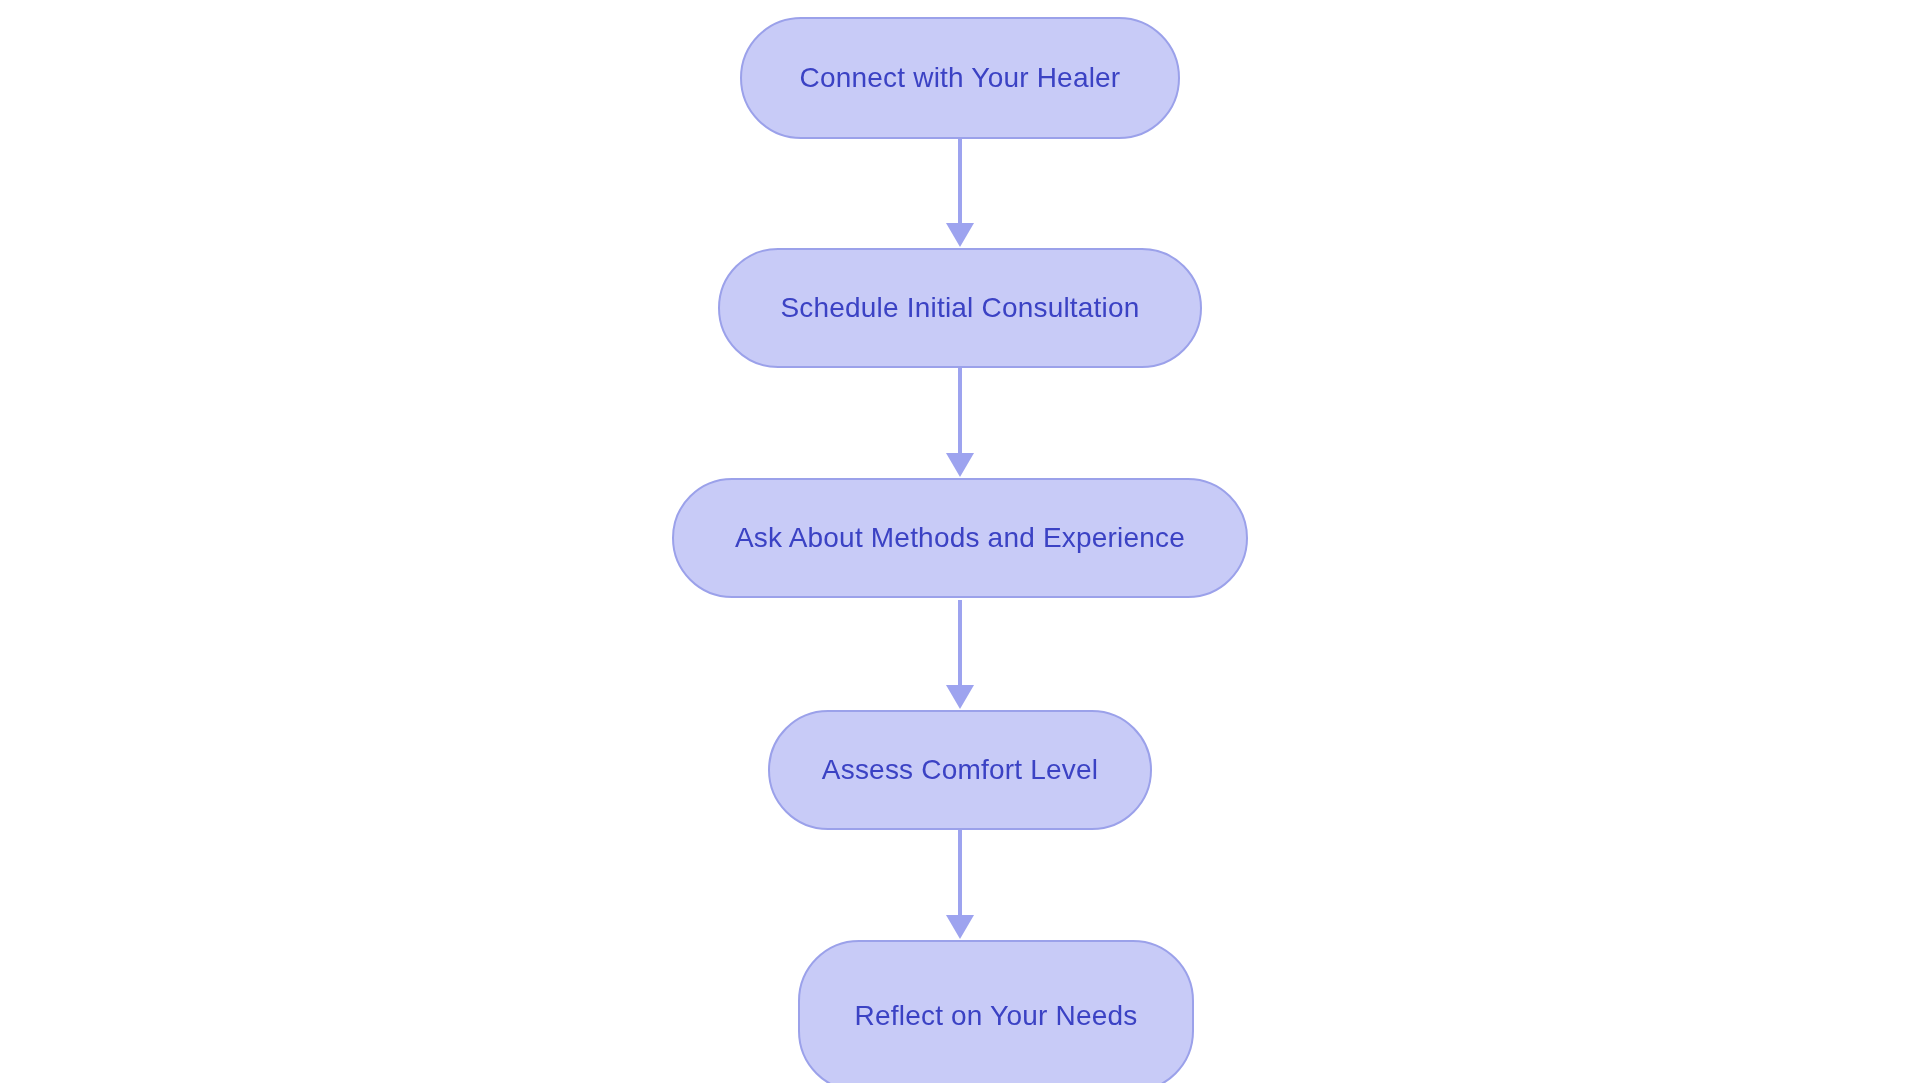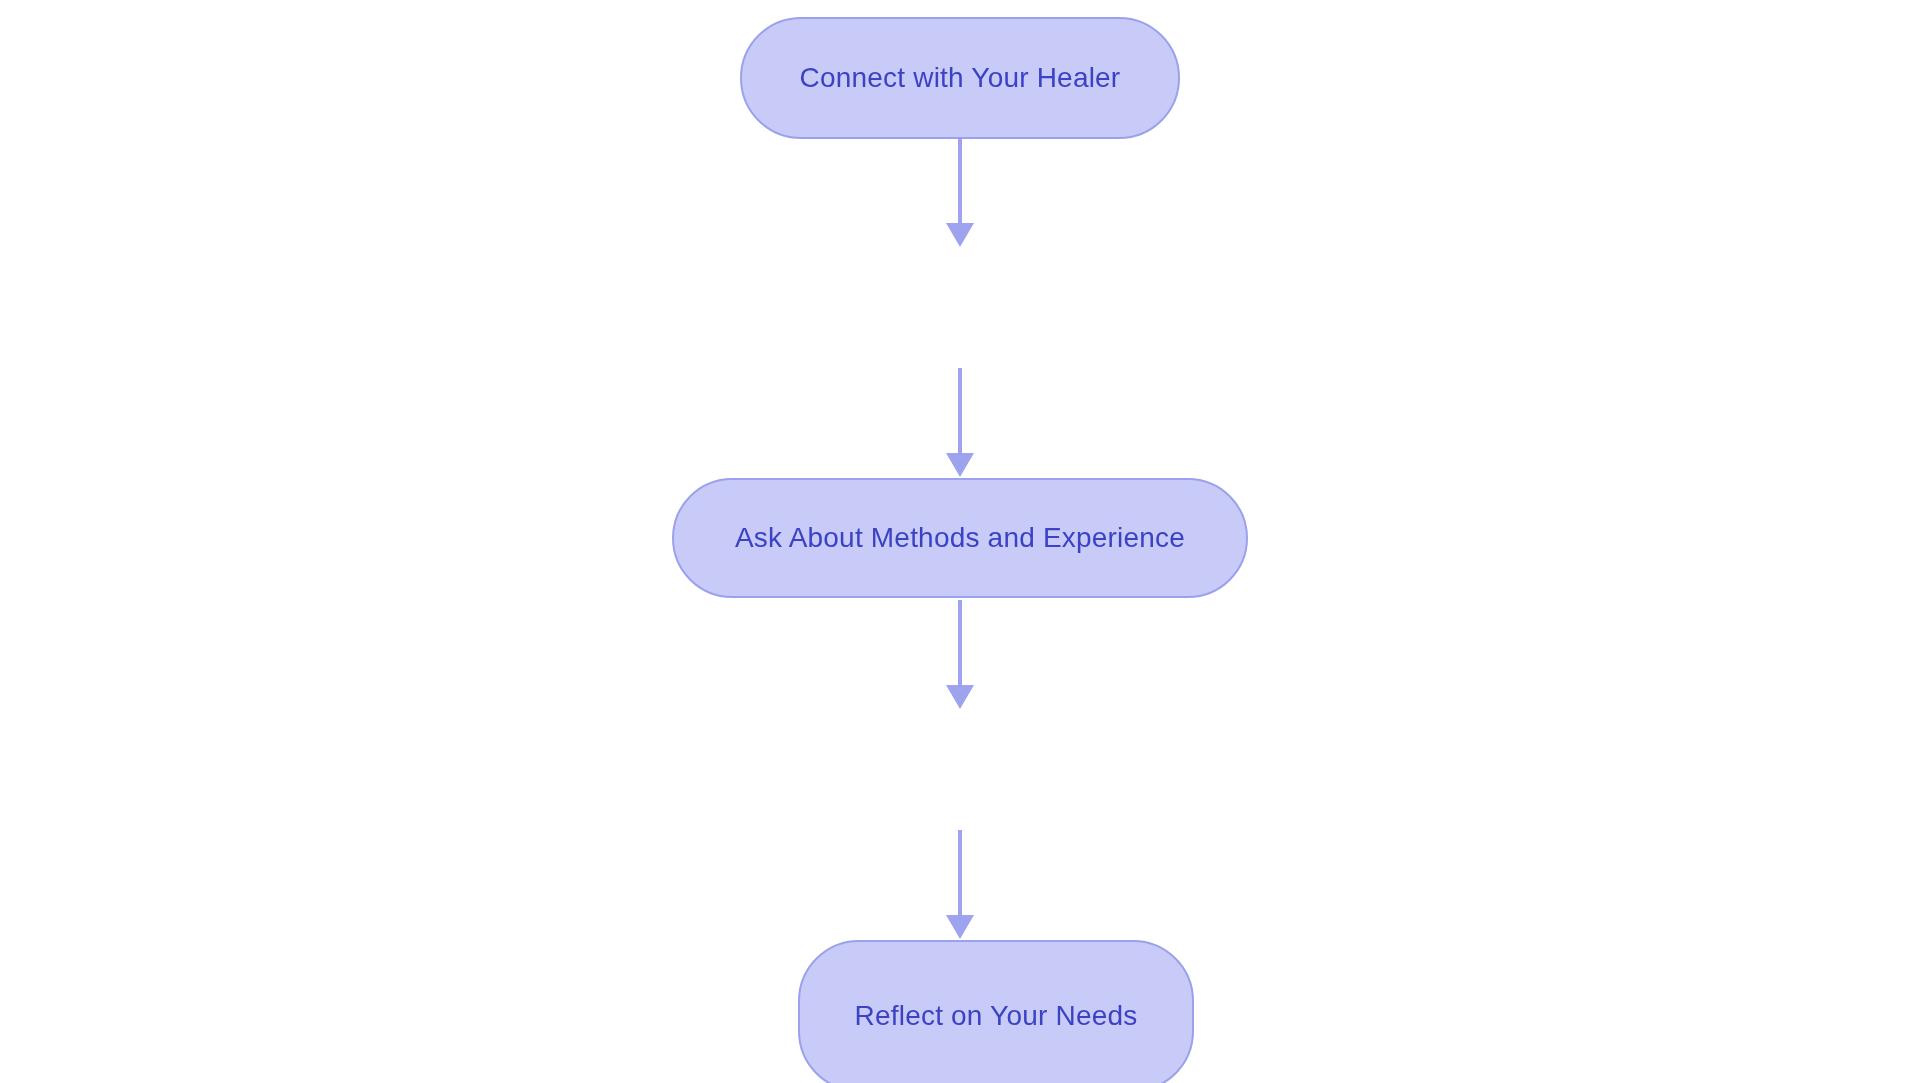--- a/index.html
+++ b/index.html
@@ -71,35 +71,41 @@
 
   <div class="node node-1">
     <span>Connect with Your Healer</span>
   </div>
 
   <div class="arrow arrow-1">
     <div class="stem"></div>
     <div class="head"></div>
   </div>
 
+  <div class="node node-2">
+    <span>Schedule Initial Consultation</span>
+  </div>
 
   <div class="arrow arrow-2">
     <div class="stem"></div>
     <div class="head"></div>
   </div>
 
   <div class="node node-3">
     <span>Ask About Methods and Experience</span>
   </div>
 
   <div class="arrow arrow-3">
     <div class="stem"></div>
     <div class="head"></div>
   </div>
 
+  <div class="node node-4">
+    <span>Assess Comfort Level</span>
+  </div>
 
   <div class="arrow arrow-4">
     <div class="stem"></div>
     <div class="head"></div>
   </div>
 
   <div class="node node-5">
     <span>Reflect on Your Needs</span>
   </div>
 

